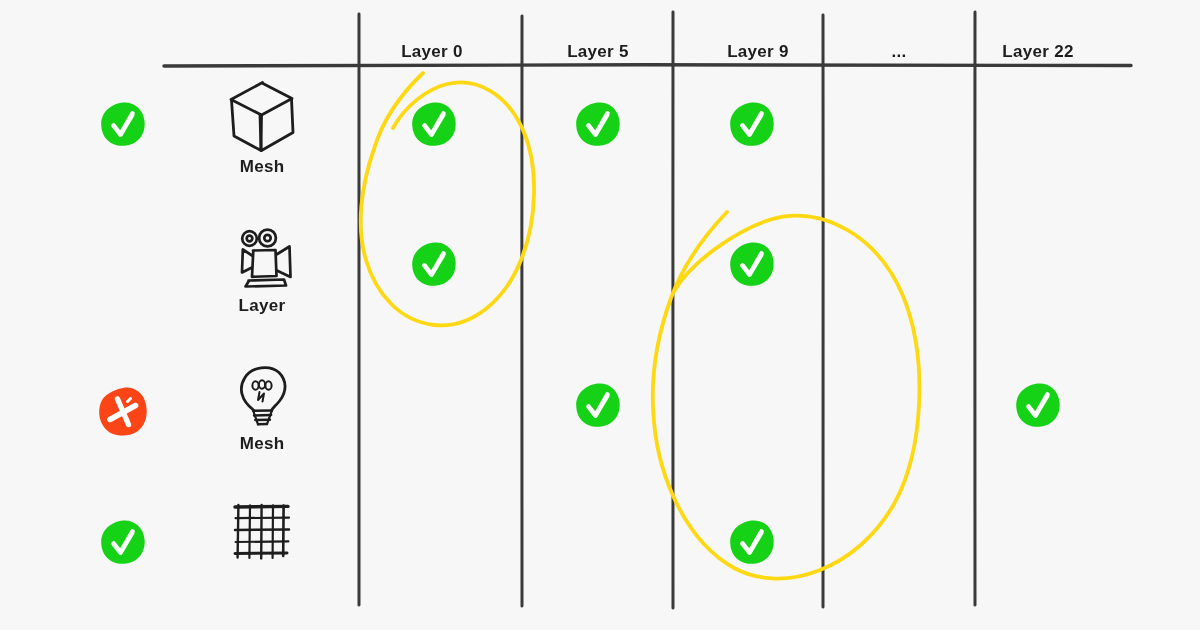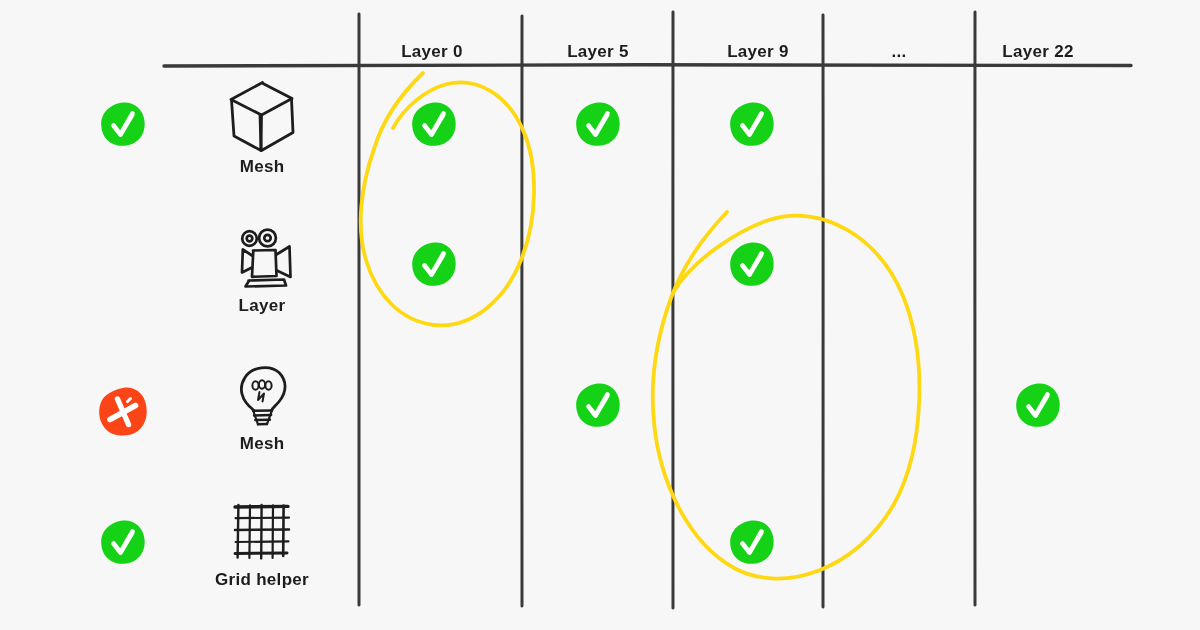--- a/index.html
+++ b/index.html
@@ -107,21 +107,20 @@
       <path stroke-width="2.2" d="M2.6 15.2 L56 14.6"></path>
       <path stroke-width="2.5" d="M2 27 L56 26.6"></path>
       <path stroke-width="2.2" d="M2.6 39 L55.4 38.4"></path>
       <path stroke-width="3" d="M2 50.4 L54 50"></path>
       <path stroke-width="2.4" d="M5.4 2 L4.6 54.5"></path>
       <path stroke-width="2.2" d="M17 2.4 L16.4 55"></path>
       <path stroke-width="2.4" d="M28.6 2 L28.2 55.4"></path>
       <path stroke-width="2.2" d="M40 2.4 L39.6 55"></path>
       <path stroke-width="2.6" d="M50.6 2.6 L50.2 53"></path>
     </svg>
-    <div class="rowtext">Grid helper</div>
   </div>
 
   <div>
       <div class="badge" style="left: 123px; top: 124px;">
     <svg width="46" height="46" viewBox="0 0 46 46">
       <path d="M23 1.5 C33 .5 43 7 44.5 20 C46 33 38 44 24 44.8 C11 45.6 1.5 37 1.2 23.5 C1 10.5 12 2.5 23 1.5 Z" fill="var(--green)"></path>
       <path d="M13.5 24.5 L20.5 33.5 L32.5 12.5" fill="none" stroke="var(--white)" stroke-width="4.6" stroke-linecap="round" stroke-linejoin="round"></path>
       <path d="M14.8 26 L20.9 35 L33.6 14.6" fill="none" stroke="var(--white)" opacity=".7" stroke-width="1.8" stroke-linecap="round" stroke-linejoin="round"></path>
     </svg>
   </div>

